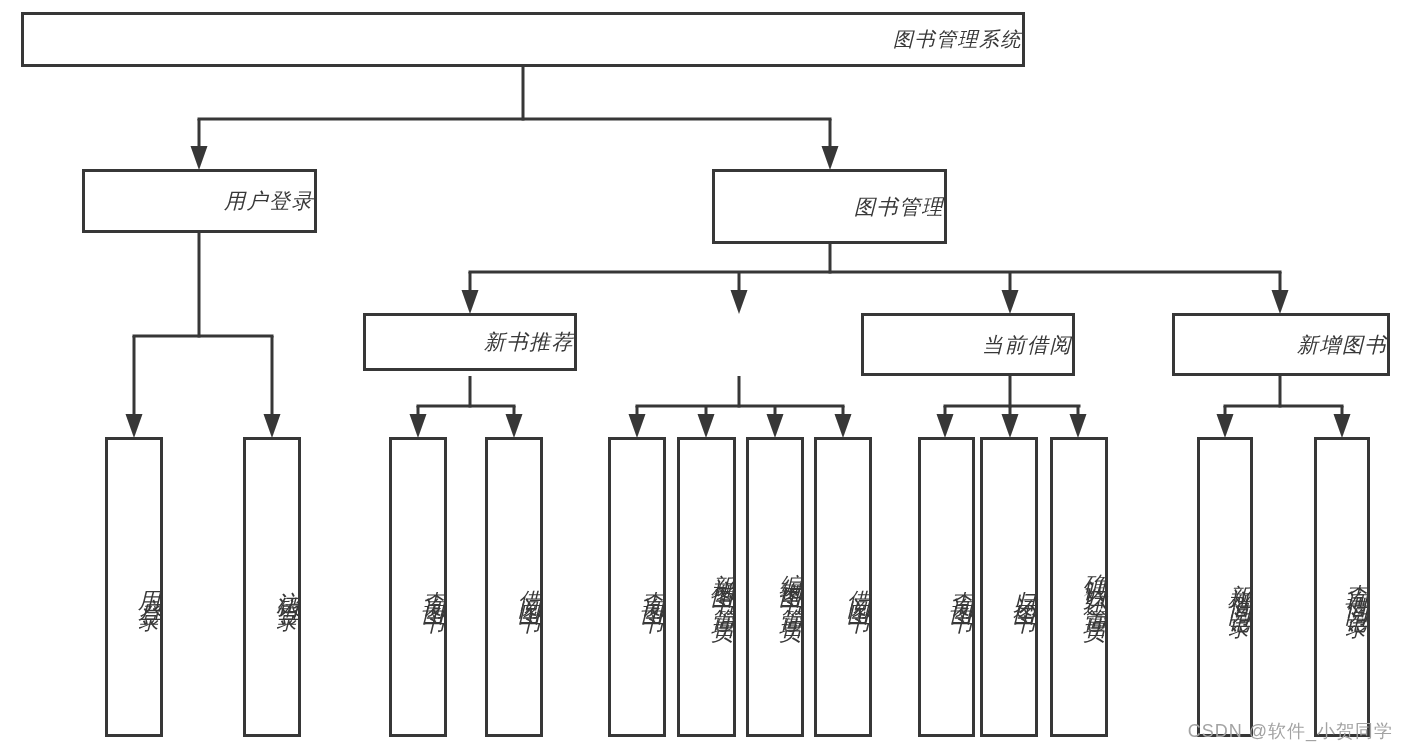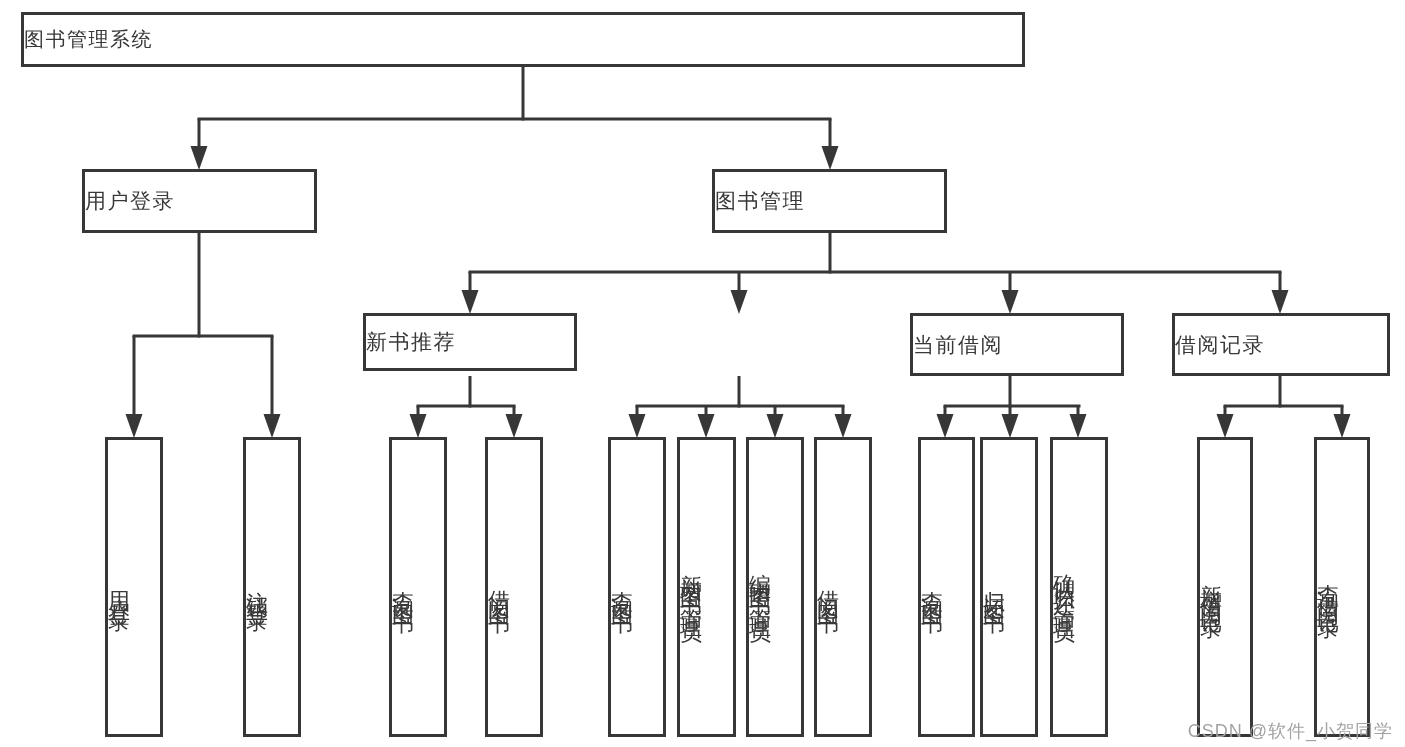--- a/index.html
+++ b/index.html
@@ -14,22 +14,23 @@
     position:absolute; left:0; top:0;
     width:1405px; height:747px;
   }
   svg.connectors line { stroke:#373737; stroke-width:3; }
   svg.connectors polygon { fill:#373737; }
   .node {
     position:absolute;
     box-sizing:border-box;
     border:3px solid #373737;
     background:#ffffff;
-    display:flex; align-items:center; justify-content:flex-start;
+    display:flex; align-items:center; justify-content:flex-end;
     color:#383838;
+    font-style:italic;
   }
   .node.h span {
     font-size:21px;
     letter-spacing:1.5px;
     white-space:nowrap;
   }
   .node.h.root span { font-size:20px; }
   .node.v span {
     writing-mode:vertical-rl;
     text-orientation:mixed;
@@ -112,32 +113,32 @@
     <use href="#arrD" x="1342"></use>
   </svg>
 
   <div class="node h root" style="left:21px;top:12px;width:1004px;height:55px">
     <span>图书管理系统</span>
   </div>
 
   <div class="node h" style="left:82px;top:169px;width:235px;height:64px">
     <span>用户登录</span>
   </div>
-  <div class="node h" style="left:712px;top:169px;width:235px;height:64px">
+  <div class="node h" style="left:712px;top:169px;width:235px;height:75px">
     <span>图书管理</span>
   </div>
 
   <div class="node h" style="left:363px;top:313px;width:214px;height:58px">
     <span>新书推荐</span>
   </div>
-  <div class="node h" style="left:910px;top:313px;width:214px;height:63px">
+  <div class="node h" style="left:861px;top:313px;width:214px;height:63px">
     <span>当前借阅</span>
   </div>
   <div class="node h" style="left:1172px;top:313px;width:218px;height:63px">
-    <span>借阅记录</span>
+    <span>新增图书</span>
   </div>
 
   <div class="node v" style="left:105px;top:437px;width:58px;height:300px">
     <span>用户登录</span>
   </div>
   <div class="node v" style="left:243px;top:437px;width:58px;height:300px">
     <span>注销登录</span>
   </div>
 
   <div class="node v" style="left:389px;top:437px;width:58px;height:300px">

